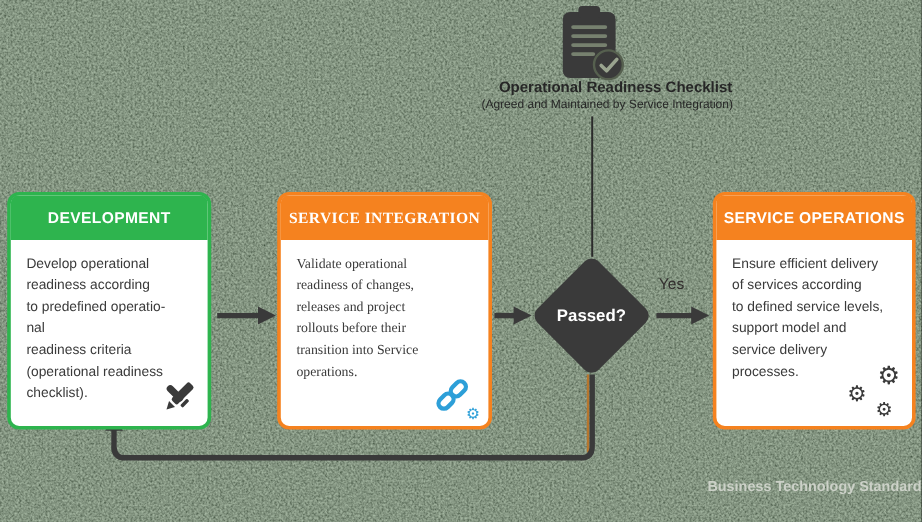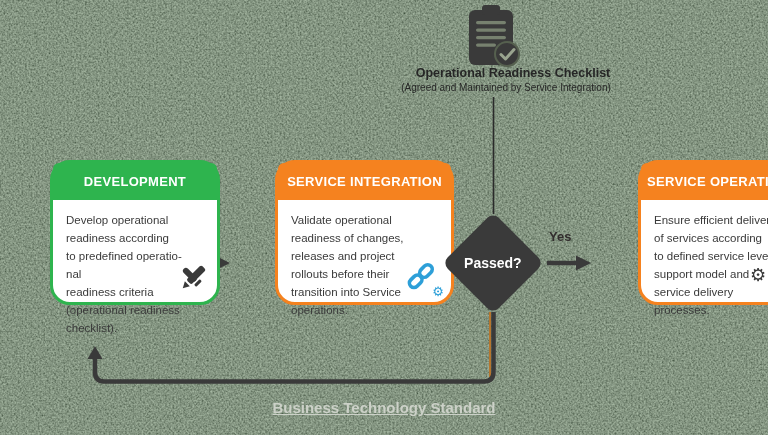--- a/index.html
+++ b/index.html
@@ -7,24 +7,24 @@
          font-family:"Liberation Sans",sans-serif;}
   .bg-noise{position:absolute;left:0;top:0;z-index:0;}
   .connectors{position:absolute;left:0;top:0;z-index:1;pointer-events:none;}
 
   .note-title{position:absolute;left:383px;top:66px;width:260px;text-align:center;
               color:#262626;font-weight:bold;font-size:12.5px;z-index:2;}
   .note-sub{position:absolute;left:360px;top:82px;width:292px;text-align:center;
             color:#262626;font-size:10px;z-index:2;}
   .clipboard{position:absolute;left:462px;top:5px;z-index:2;}
 
-  .box{position:absolute;top:160px;height:145px;background:#ffffff;
-       border:3px solid;border-radius:20px;box-sizing:border-box;z-index:2;margin-left:44px;}
+  .box{position:absolute;top:160px;height:198px;background:#ffffff;
+       border:3px solid;border-radius:10px;box-sizing:border-box;z-index:2;}
   .box-dev{left:6px;width:170px;border-color:#2eb44e;}
-  .box-si{left:231px;width:179px;border-color:#f5821f;}
+  .box-si{left:231px;width:179px;border-color:#f5821f;font-family:Liberation Serif, serif;}
   .box-so{left:594px;width:169px;border-color:#f5821f;}
   .hdr{height:37px;display:flex;align-items:center;justify-content:center;
        color:#ffffff;font-weight:bold;font-size:13px;letter-spacing:.3px;
        border-radius:6px 6px 0 0;}
   .box-dev .hdr{background:#2eb44e;}
   .box-si .hdr,.box-so .hdr{background:#f5821f;}
   .bdy{padding:12px 8px 6px 13px;font-size:11.5px;line-height:1.56;color:#3a3a3a;
        white-space:pre-line;}
   .corner-icon{position:absolute;line-height:1;}
   .icon-pencil{right:8px;bottom:8px;}
@@ -35,25 +35,25 @@
   .icon-gears span{position:absolute;}
   .gear-1{font-size:21px;right:2px;top:0;}
   .gear-2{font-size:18px;left:0;top:16px;}
   .gear-3{font-size:16px;right:8px;bottom:0;}
 
   .diamond{position:absolute;left:457px;top:227px;width:72px;height:72px;
            background:#3a3a3a;transform:rotate(45deg);border-radius:8px;
            display:flex;align-items:center;justify-content:center;z-index:2;}
   .diamond span{transform:rotate(-45deg);color:#ffffff;font-weight:bold;font-size:14px;}
 
-  .yes-label{position:absolute;left:549px;top:229px;color:#322d2d;font-weight:bold;
+  .yes-label{position:absolute;left:549px;top:229px;color:#322d2d;font-weight:normal;
              font-size:13px;z-index:2;}
 
-  .footer{position:absolute;left:0;right:0;top:397px;text-align:center;z-index:2;
-          color:#ccd1c8;font-size:15px;line-height:1.45;font-weight:bold;text-decoration:underline;}
+  .footer{position:absolute;left:0;right:0;top:397px;text-align:right;z-index:2;
+          color:#ccd1c8;font-size:12px;line-height:1.45;font-weight:bold;}
 </style>
 </head>
 <body>
 
 <div class="stage">
 
   <svg class="bg-noise" width="768" height="435">
     <filter id="noiseF" x="0" y="0" width="100%" height="100%">
       <feTurbulence type="fractalNoise" baseFrequency="0.55" numOctaves="2" seed="8" stitchTiles="stitch"></feTurbulence>
       <feColorMatrix type="matrix" values="0 0.42 0 0 0.02  0 0.50 0 0 0.05  0 0.40 0 0 0.02  0 0 0 0 1"></feColorMatrix>

